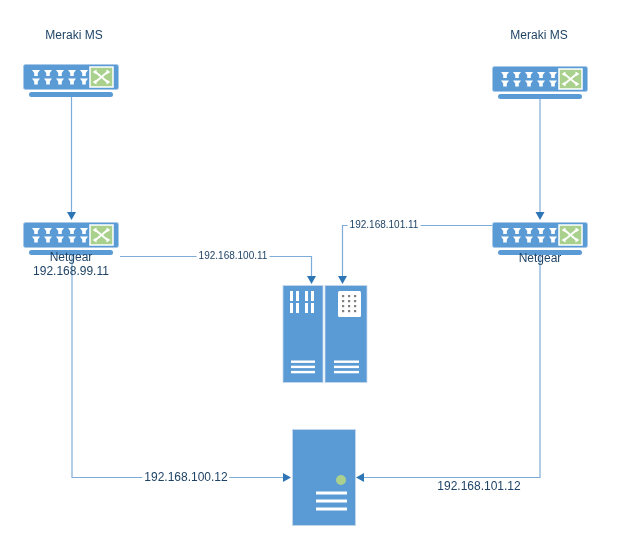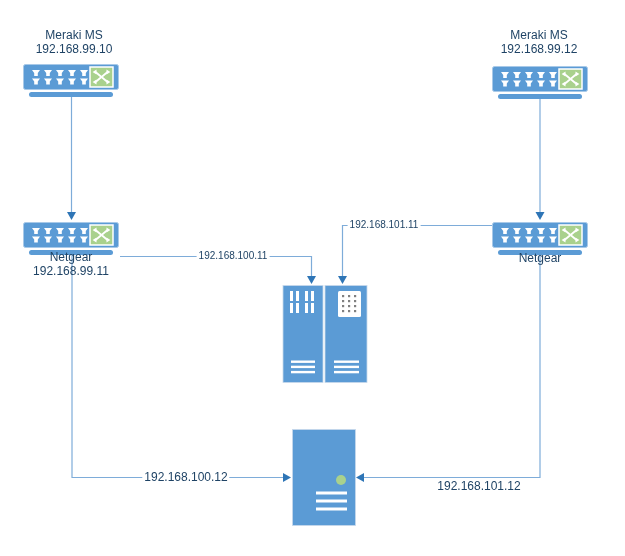--- a/index.html
+++ b/index.html
@@ -98,31 +98,29 @@
     <polygon points="291,477.5 283,473 283,482" fill="#2E75B6"></polygon>
 
     <g stroke="#7EACD9" stroke-width="1.2" fill="none">
       <path d="M540,254 V477.5 H363.5"></path>
     </g>
     <polygon points="356,477.5 364,473 364,482" fill="#2E75B6"></polygon>
   </svg>
 
   <div class="dev-label" style="left:4px;top:28px;">
     <div>Meraki MS</div>
-    <div>192.168.99.10</div>
   </div>
   <div class="abs" style="left:23px;top:64px;">
     <svg width="96" height="34">
         <use href="#switch-glyph"></use>
       </svg>
   </div>
 
   <div class="dev-label" style="left:469px;top:28px;">
     <div>Meraki MS</div>
-    <div>192.168.99.12</div>
   </div>
   <div class="abs" style="left:492px;top:66px;">
     <svg width="96" height="34">
         <use href="#switch-glyph"></use>
       </svg>
   </div>
 
   <div class="abs" style="left:23px;top:222px;">
     <svg width="96" height="34">
         <use href="#switch-glyph"></use>

